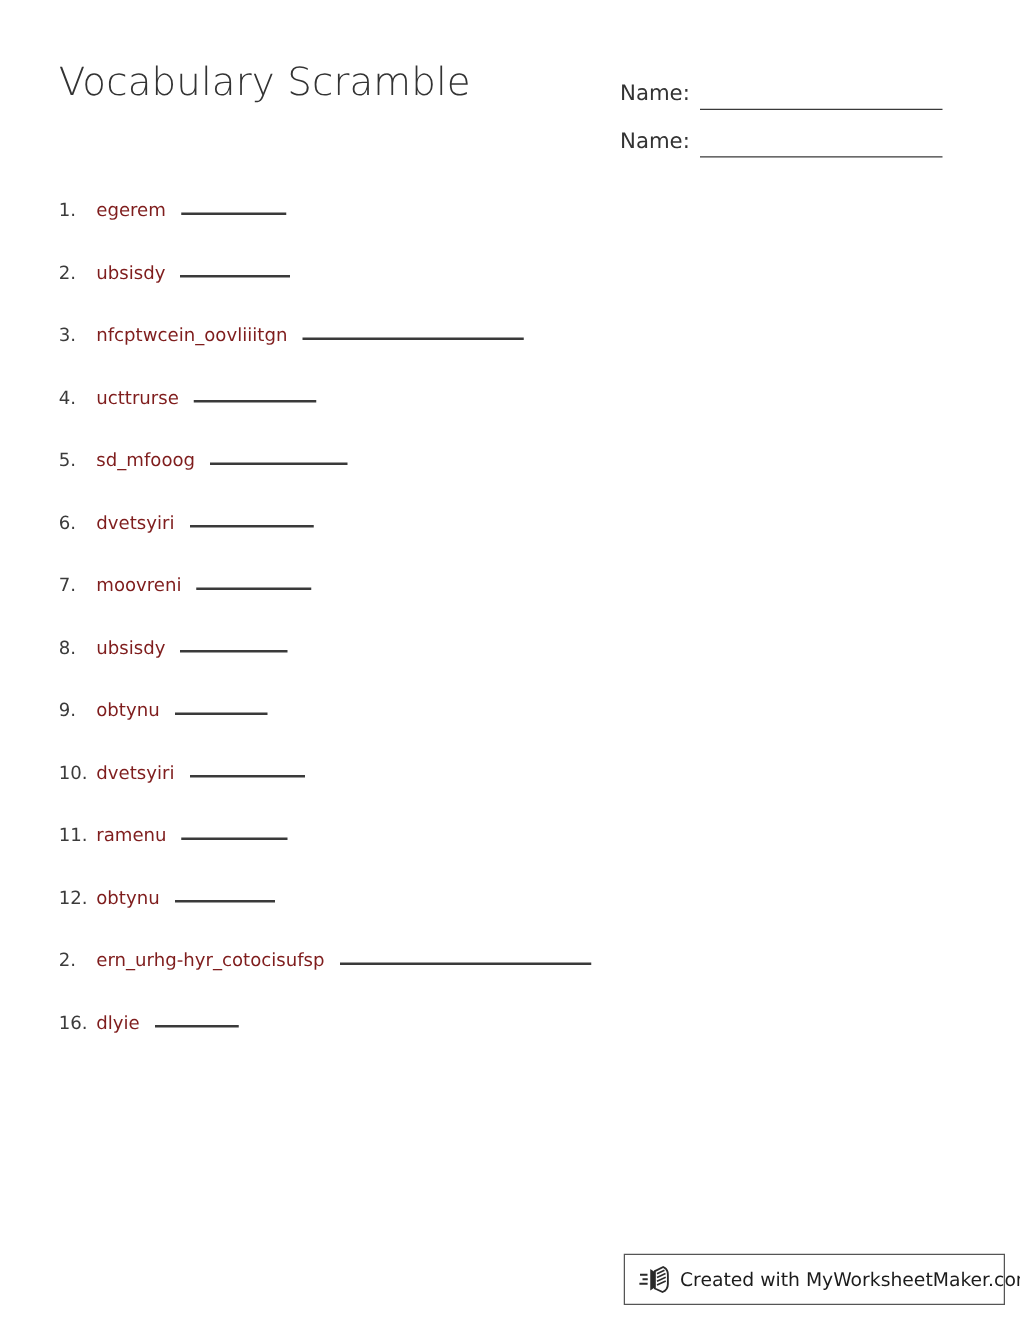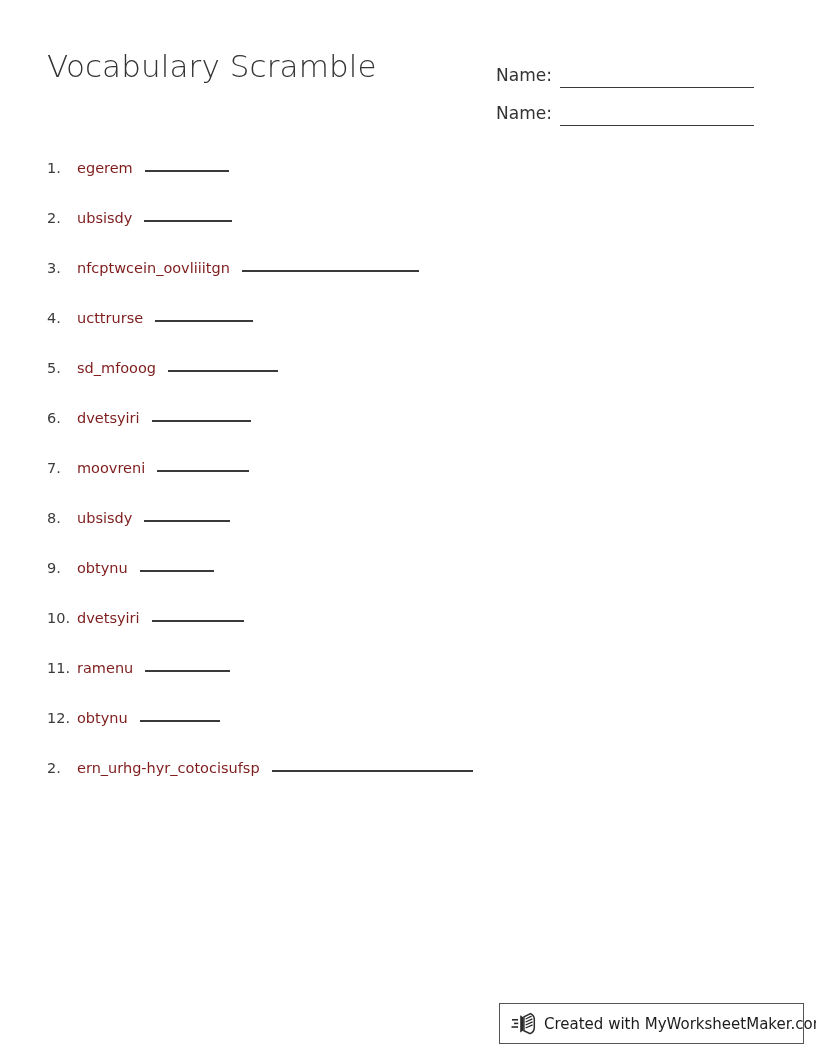--- a/index.html
+++ b/index.html
@@ -195,20 +195,25 @@
       </div>
       <div class="scramble-item">
         <span class="item-number">12.</span>
         <span class="item-word">obtynu</span>
         <span class="item-blank" style="width: 80px;"></span>
       </div>
       <div class="scramble-item">
         <span class="item-number">2.</span>
         <span class="item-word">ern_urhg-hyr_cotocisufsp</span>
         <span class="item-blank" style="width: 201px;"></span>
+      </div>
+      <div class="scramble-item">
+        <span class="item-number">16.</span>
+        <span class="item-word">dlyie</span>
+        <span class="item-blank" style="width: 67px;"></span>
       </div>
     </div>
 
   <div class="footer-badge">
     <span class="badge-logo">
       <svg width="26" height="26" viewBox="0 0 26 26" aria-hidden="true">
         <g fill="#2b2b2b">
           <rect x="1" y="8" width="6" height="1.6"></rect>
           <rect x="3" y="11.6" width="4.2" height="1.6"></rect>
           <rect x="0.5" y="15.2" width="6.6" height="1.6"></rect>

